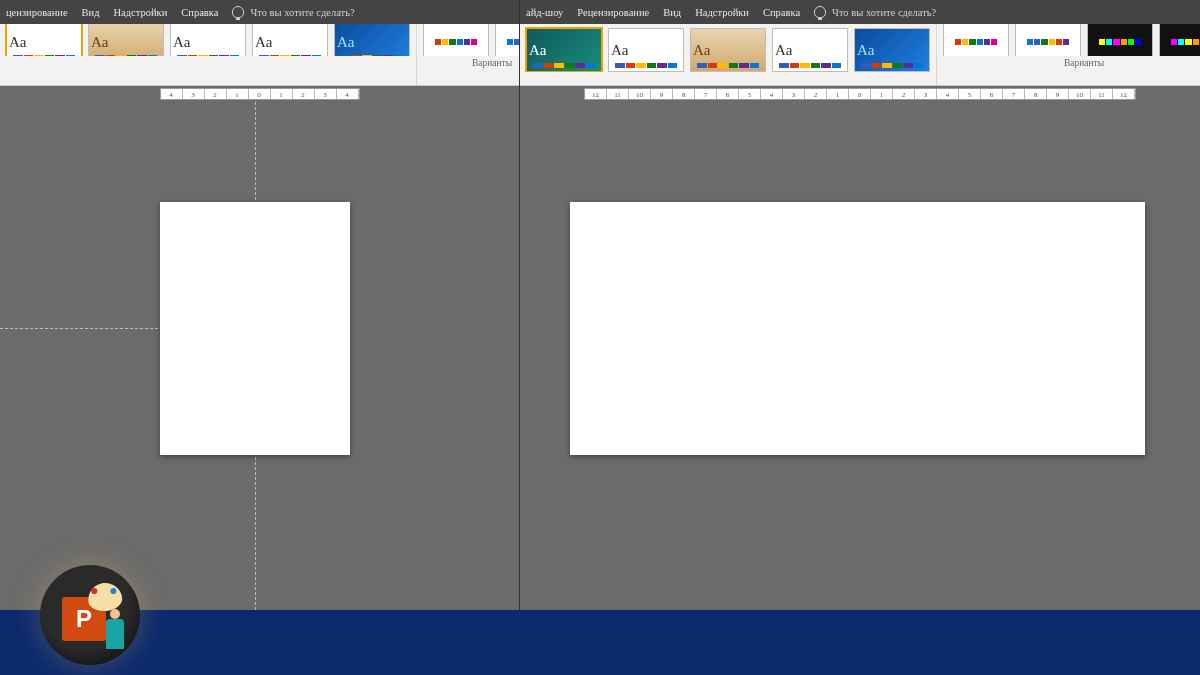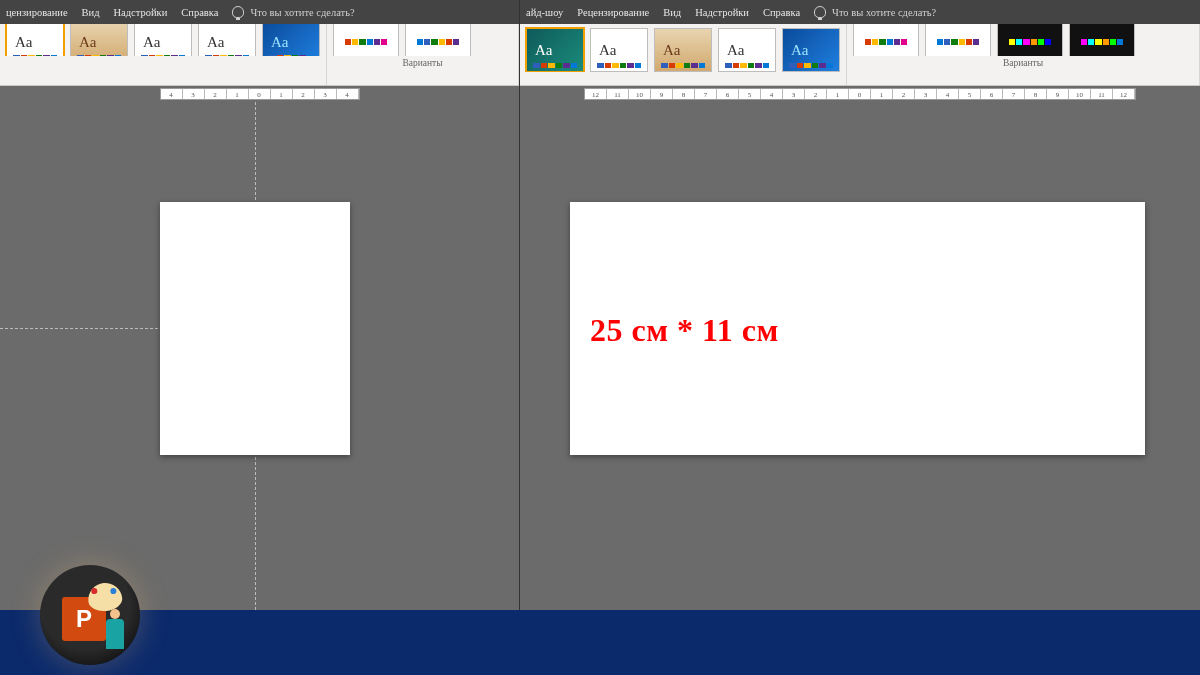--- a/index.html
+++ b/index.html
@@ -43,28 +43,28 @@
 }
 .themes-strip {
   display: flex;
   align-items: center;
   padding: 4px 6px 0 6px;
   gap: 6px;
   flex-wrap: nowrap;
   overflow: hidden;
 }
 .theme-thumb {
-  width: 58px;
+  width: 76px;
   height: 44px;
   background: #fff;
   border: 1px solid #bdbdbd;
   position: relative;
   display: flex;
   align-items: center;
-  padding-left: 8px;
+  padding-left: 2px;
   flex-shrink: 0;
 }
 .theme-thumb.sel { outline: 2px solid #f2a000; outline-offset: -1px; }
 .theme-thumb .aa { font-size: 15px; font-weight: 400; color: #333; }
 .theme-thumb .palette {
   position: absolute; bottom: 3px; left: 6px; right: 6px; height: 5px;
   display: flex; gap: 1px;
 }
 .theme-thumb .palette span { flex: 1; }
 .theme-thumb.bg-teal { background: linear-gradient(135deg,#0e5a5a,#1b8c7c); }
@@ -469,21 +469,20 @@
           <div class="ruler-tick">8</div>
           <div class="ruler-tick">9</div>
           <div class="ruler-tick">10</div>
           <div class="ruler-tick">11</div>
           <div class="ruler-tick">12</div>
         </div>
     </div>
 
     <div class="canvas-area">
       <div class="slide" id="right-slide" style="width: 575px; height: 253px; left: 50px; top: 100px;"></div>
-      <div class="dim-label" style="left:70px; top:210px;">25 см * 11 см</div>
     </div>
   </div>
 </div>
 
 <div class="bottom-band"></div>
 <div class="pp-logo">
   <div class="p-badge">P</div>
   <div class="palette-badge"></div>
   <div class="person"></div>
 </div>

